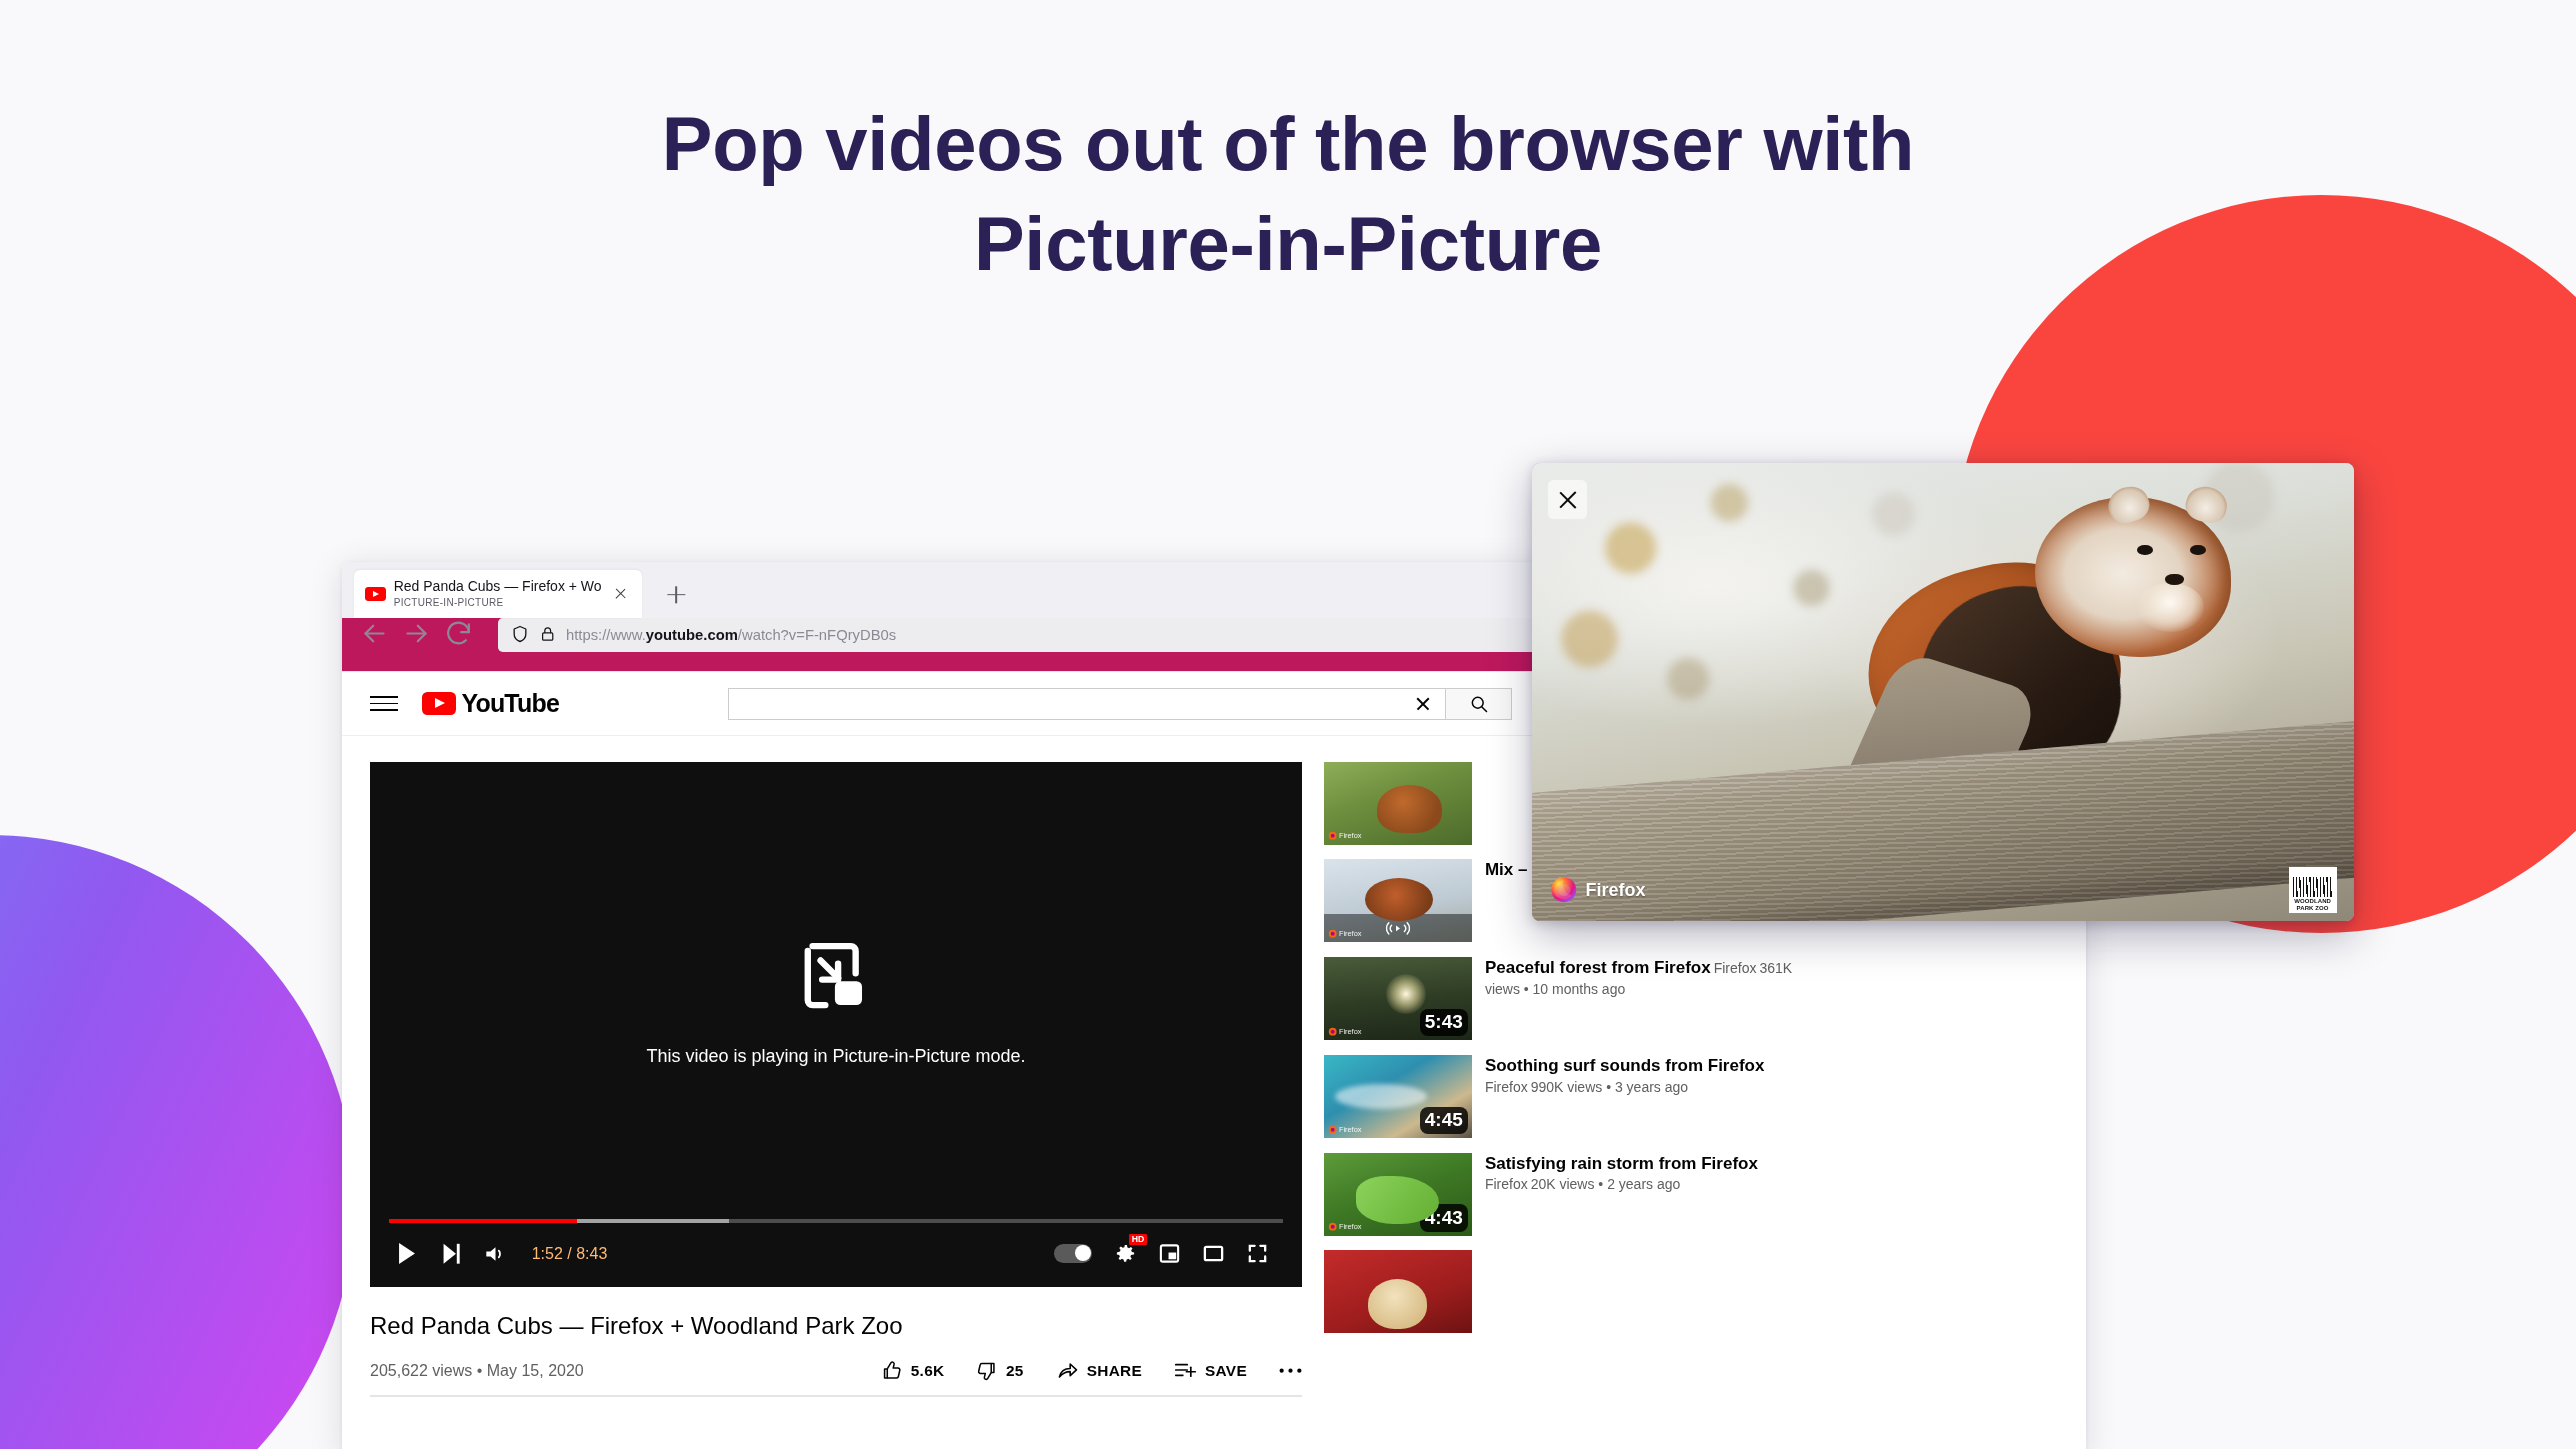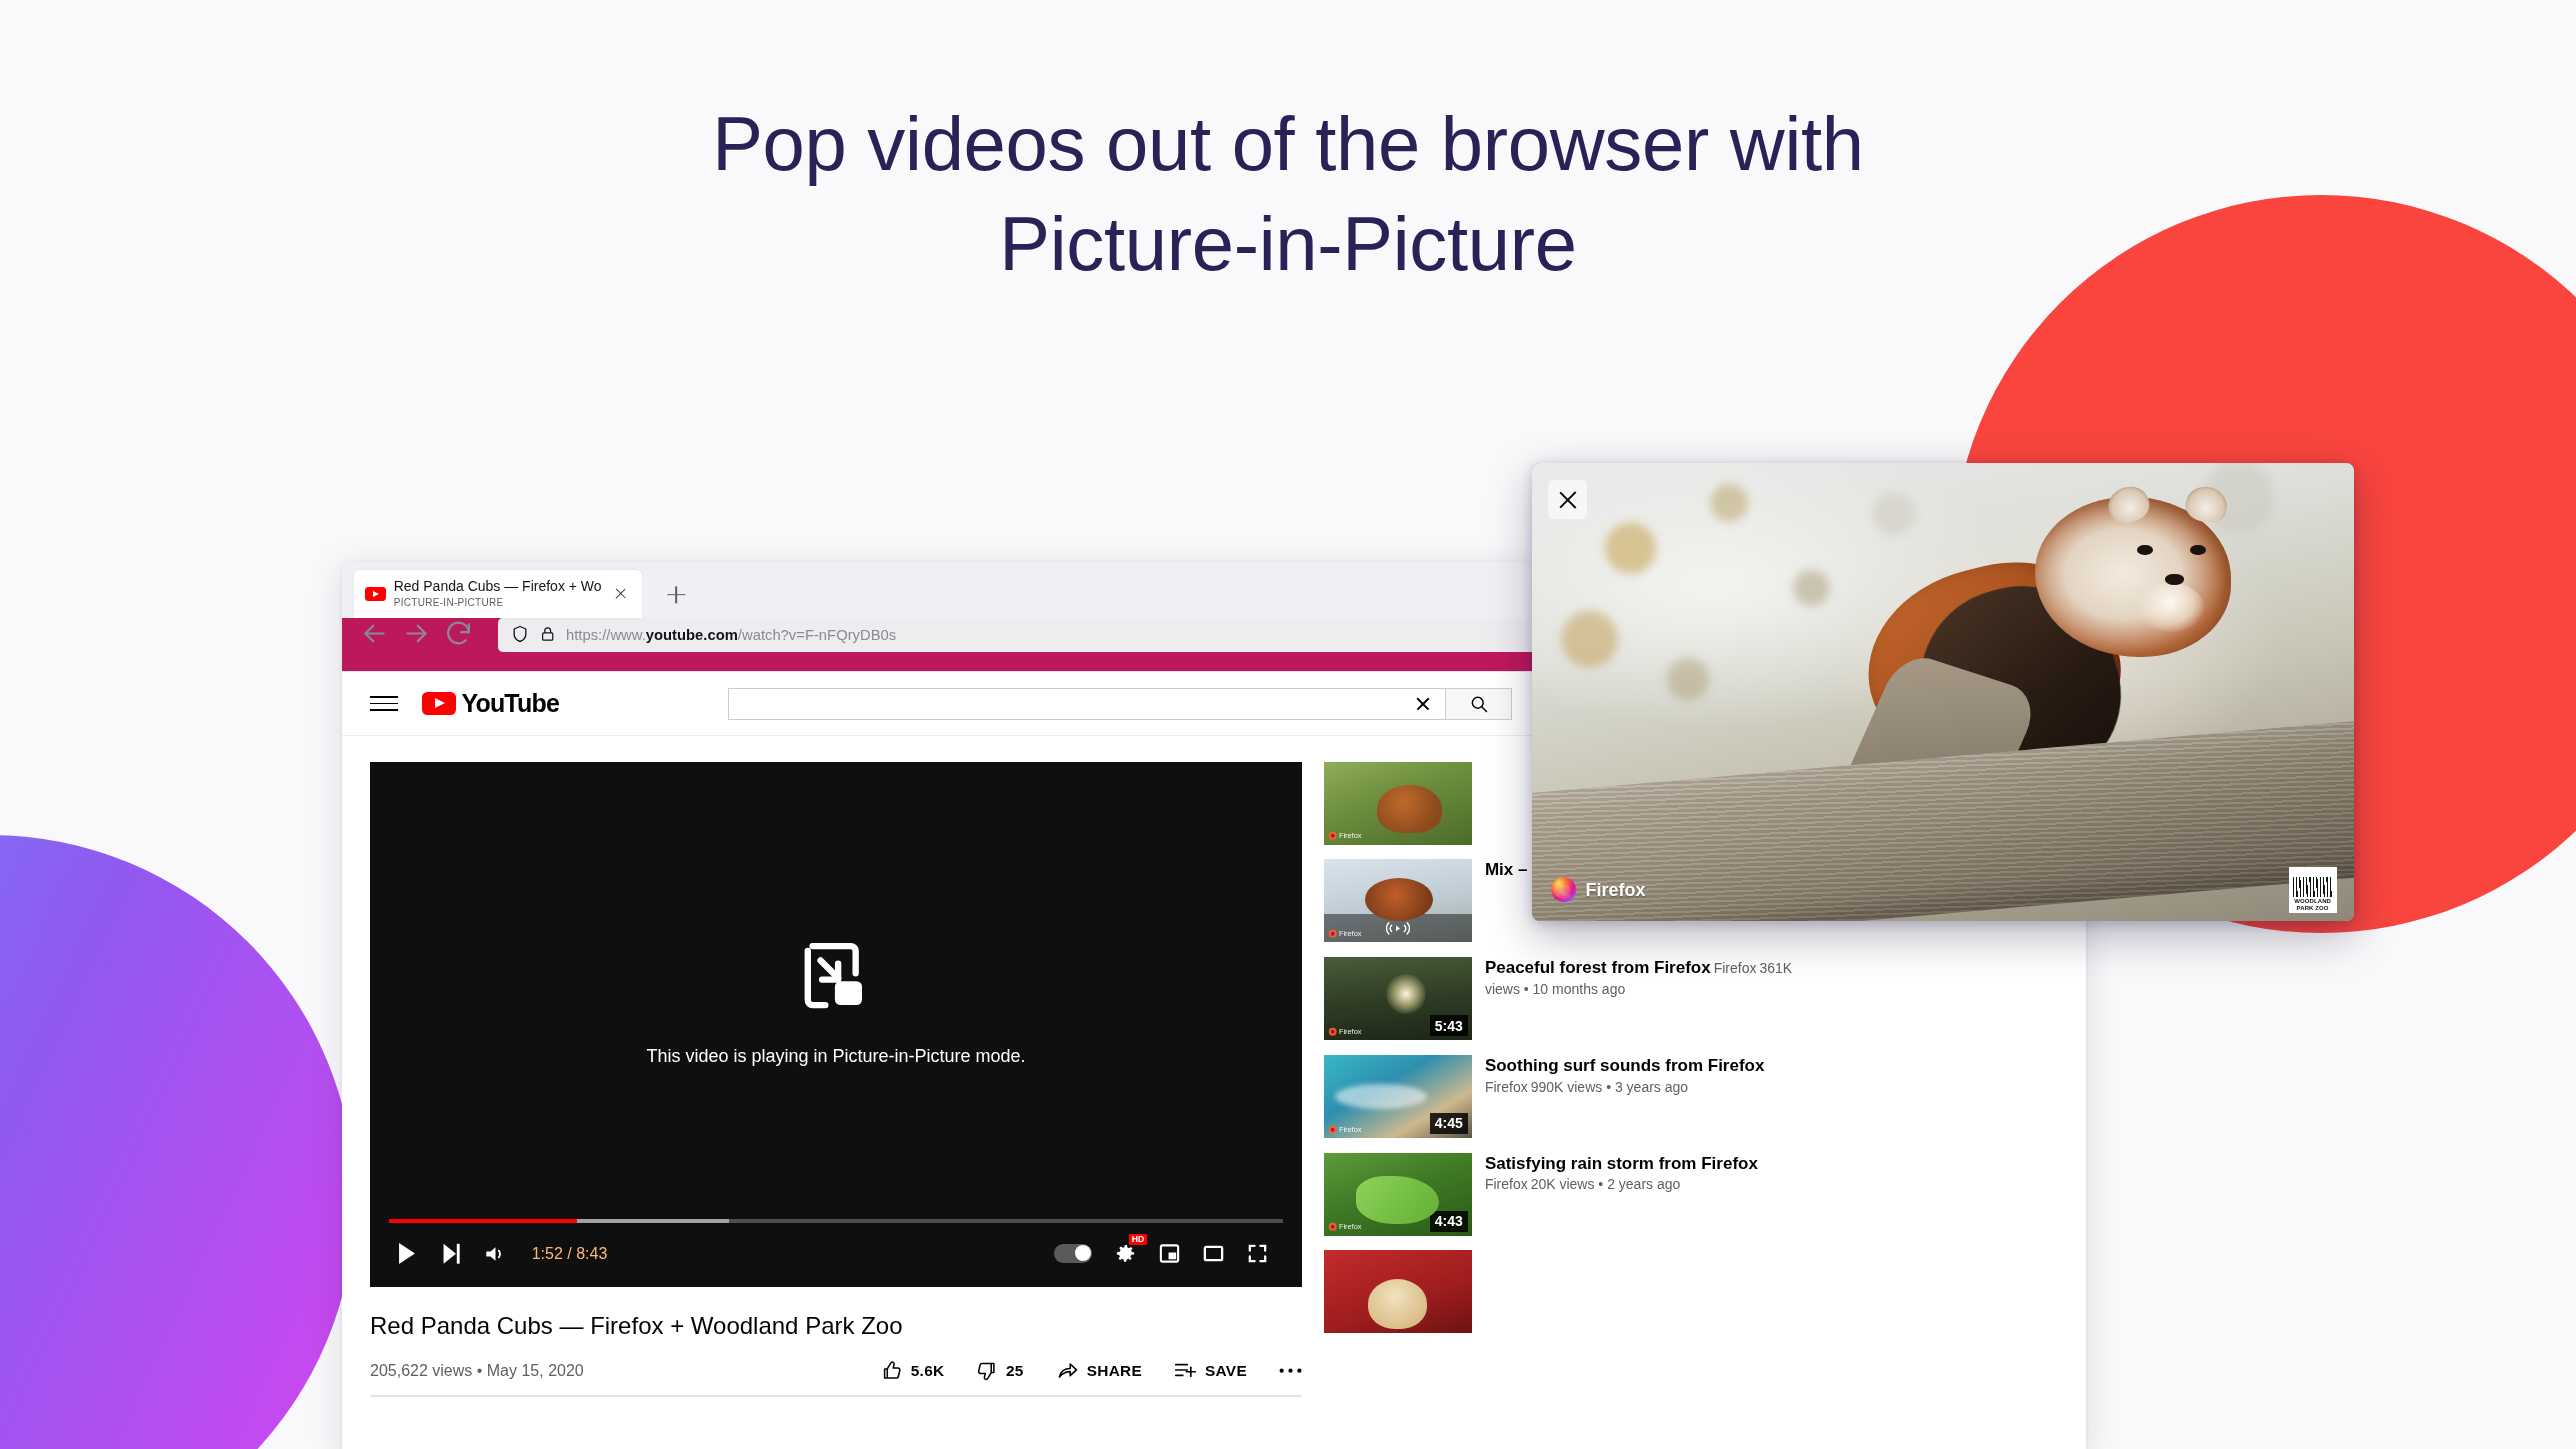--- a/index.html
+++ b/index.html
@@ -43,21 +43,21 @@
   .headline {
     position: absolute;
     top: 94px;
     left: 0;
     width: 100%;
     text-align: center;
     z-index: 5;
     color: #2B2156;
     font-size: 76px;
     line-height: 1.32;
-    font-weight: 400;
+    font-weight: 700;
     letter-spacing: -0.3px;
   }
   .headline .ln { display: block; }
 
   
   .browser {
     position: absolute;
     left: 342px;
     top: 562px;
     width: 1744px;
@@ -349,22 +349,22 @@
     width: 148px; height: 83px;
     flex: 0 0 auto;
     position: relative;
     overflow: hidden;
     background: #C8C8C8;
   }
   .thumb .dur {
     position: absolute; right: 4px; bottom: 4px;
     background: rgba(0,0,0,.82);
     color: #FFFFFF;
-    font-size: 14px; font-weight: 600;
-    padding: 1.3px 4.7px; border-radius: 0;
+    font-size: 19px; font-weight: 600;
+    padding: 1.3px 4.7px; border-radius: 8px;
     line-height: 1.3;
   }
   .thumb .ffwm {
     position: absolute; left: 4px; bottom: 4px;
     display: flex; align-items: center;
     opacity: .92;
   }
   .thumb .ffwm .txt { color: #fff; font-size: 7.4px; margin-left: 2px; }
   .side-info { flex: 1 1 auto; padding-left: 13.4px; min-width: 0; }
   .side-title {

